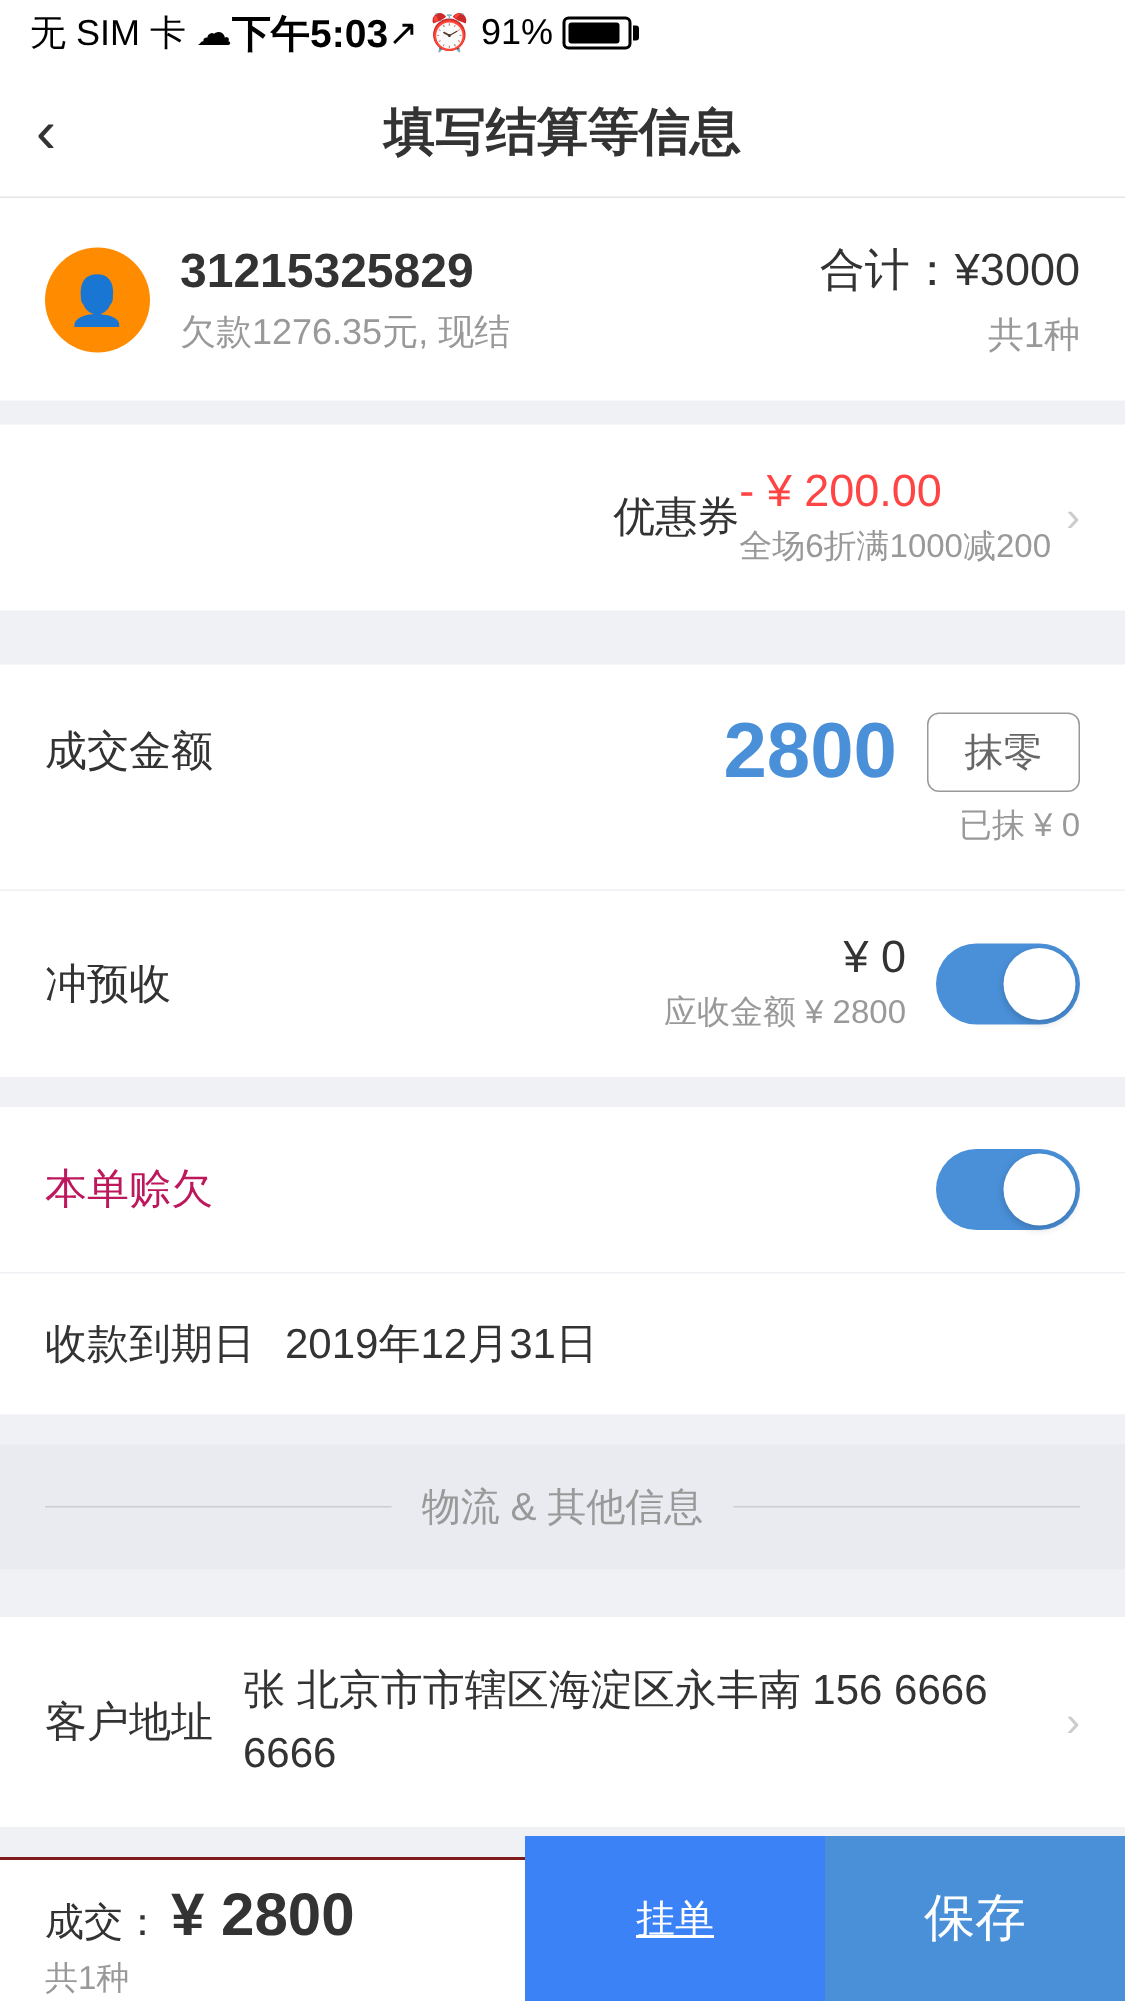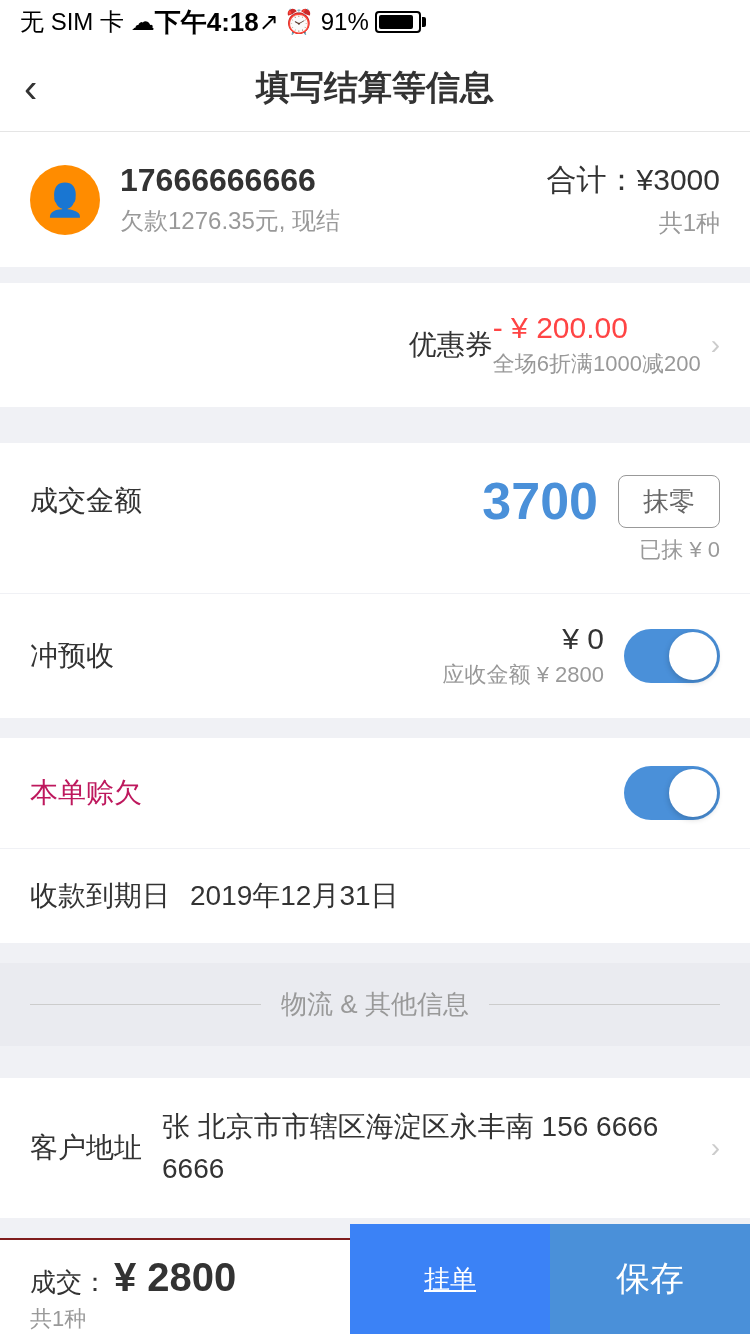--- a/index.html
+++ b/index.html
@@ -259,21 +259,21 @@
       cursor: pointer;
     }
   </style>
 </head>
 <body>
 
 <div class="status-bar">
   <div class="status-left">
     <span>无 SIM 卡 ☁</span>
   </div>
-  <div class="status-center">下午4:18</div>
+  <div class="status-center">下午5:03</div>
   <div class="status-right">
     <span>↗</span>
     <span>⏰</span>
     <span>91%</span>
     <div class="battery">
       <div class="battery-fill"></div>
     </div>
   </div>
 </div>
 
@@ -281,21 +281,21 @@
   <div class="nav-back">‹</div>
   <div class="nav-title">填写结算等信息</div>
 </div>
 
 <div class="content">
 
   <div class="customer-card">
     <div class="customer-left">
       <div class="avatar">👤</div>
       <div class="customer-info">
-        <div class="customer-phone">17666666666</div>
+        <div class="customer-phone">31215325829</div>
         <div class="customer-debt">欠款1276.35元, 现结</div>
       </div>
     </div>
     <div class="customer-right">
       <div class="customer-total">合计：¥3000</div>
       <div class="customer-count">共1种</div>
     </div>
   </div>
 
   <div class="coupon-row">
@@ -308,21 +308,21 @@
       <div class="coupon-arrow">›</div>
     </div>
   </div>
 
   <div class="big-separator"></div>
 
   <div class="amount-section">
     <div class="amount-row">
       <div class="amount-label">成交金额</div>
       <div class="amount-right">
-        <div class="amount-value">3700</div>
+        <div class="amount-value">2800</div>
         <div class="round-btn">抹零</div>
       </div>
     </div>
     <div class="amount-sub">已抹  ¥ 0</div>
   </div>
 
   <div class="separator"></div>
 
   <div class="prepay-section">
     <div class="prepay-row">

